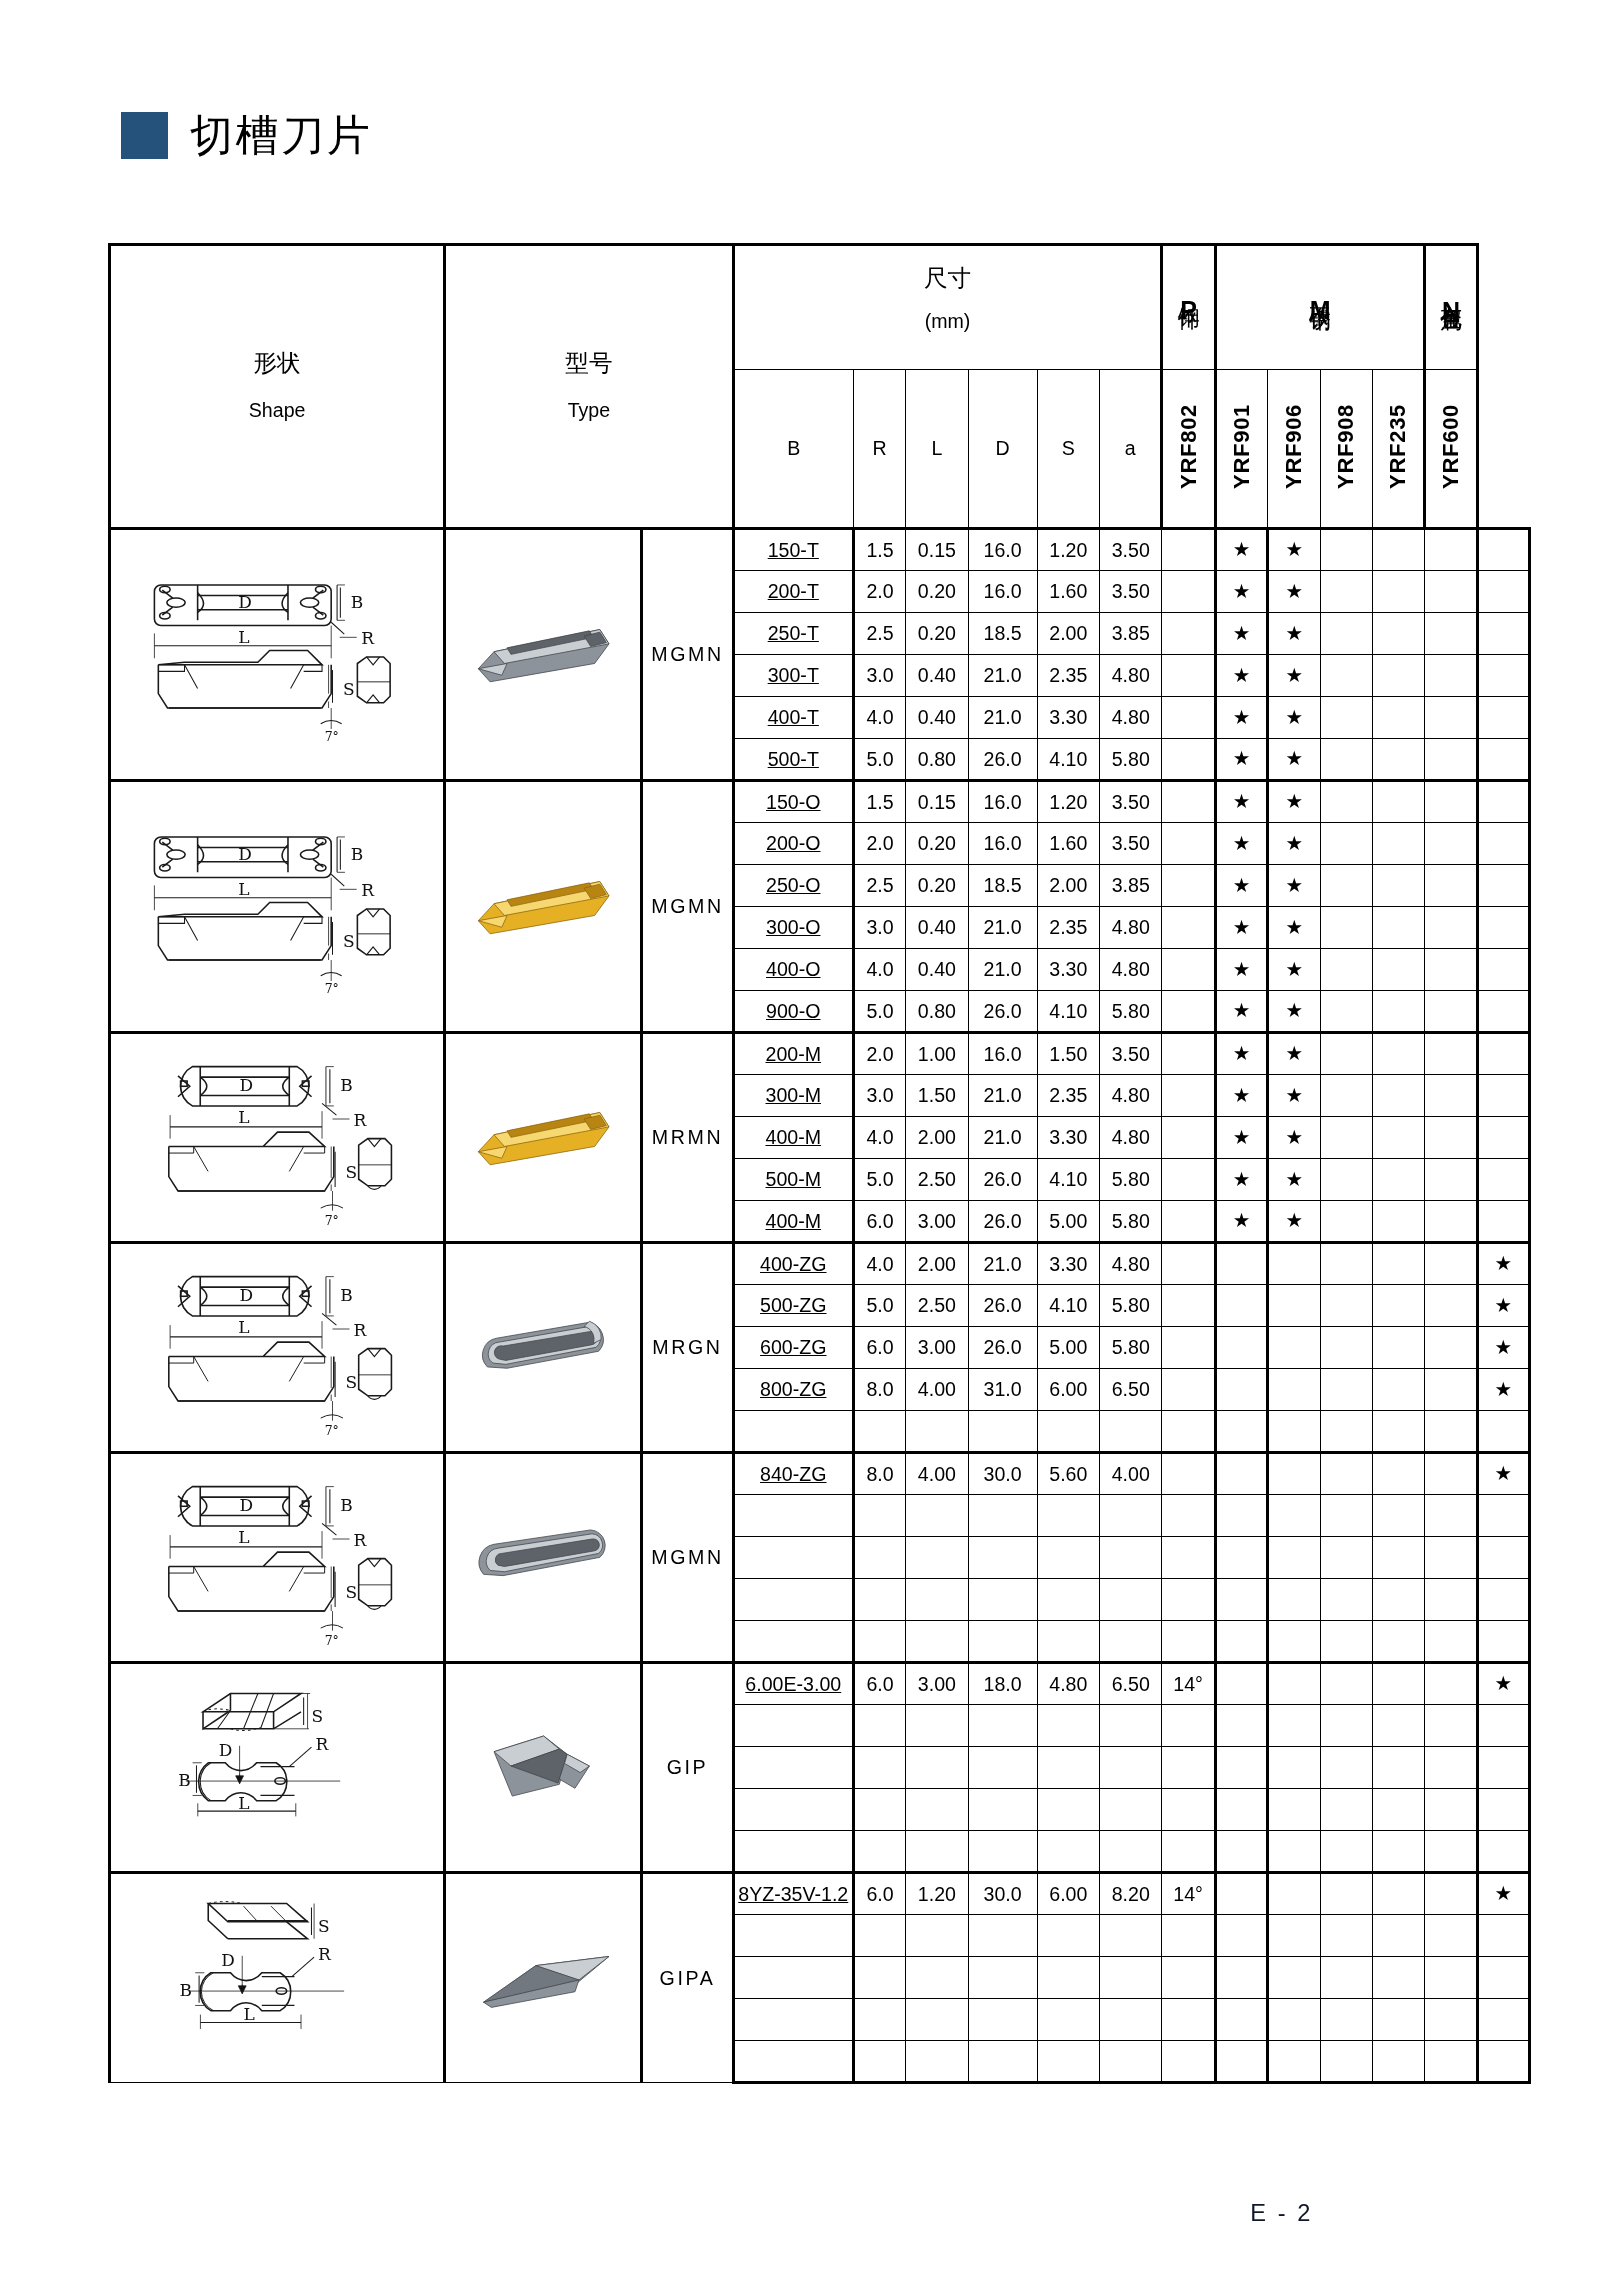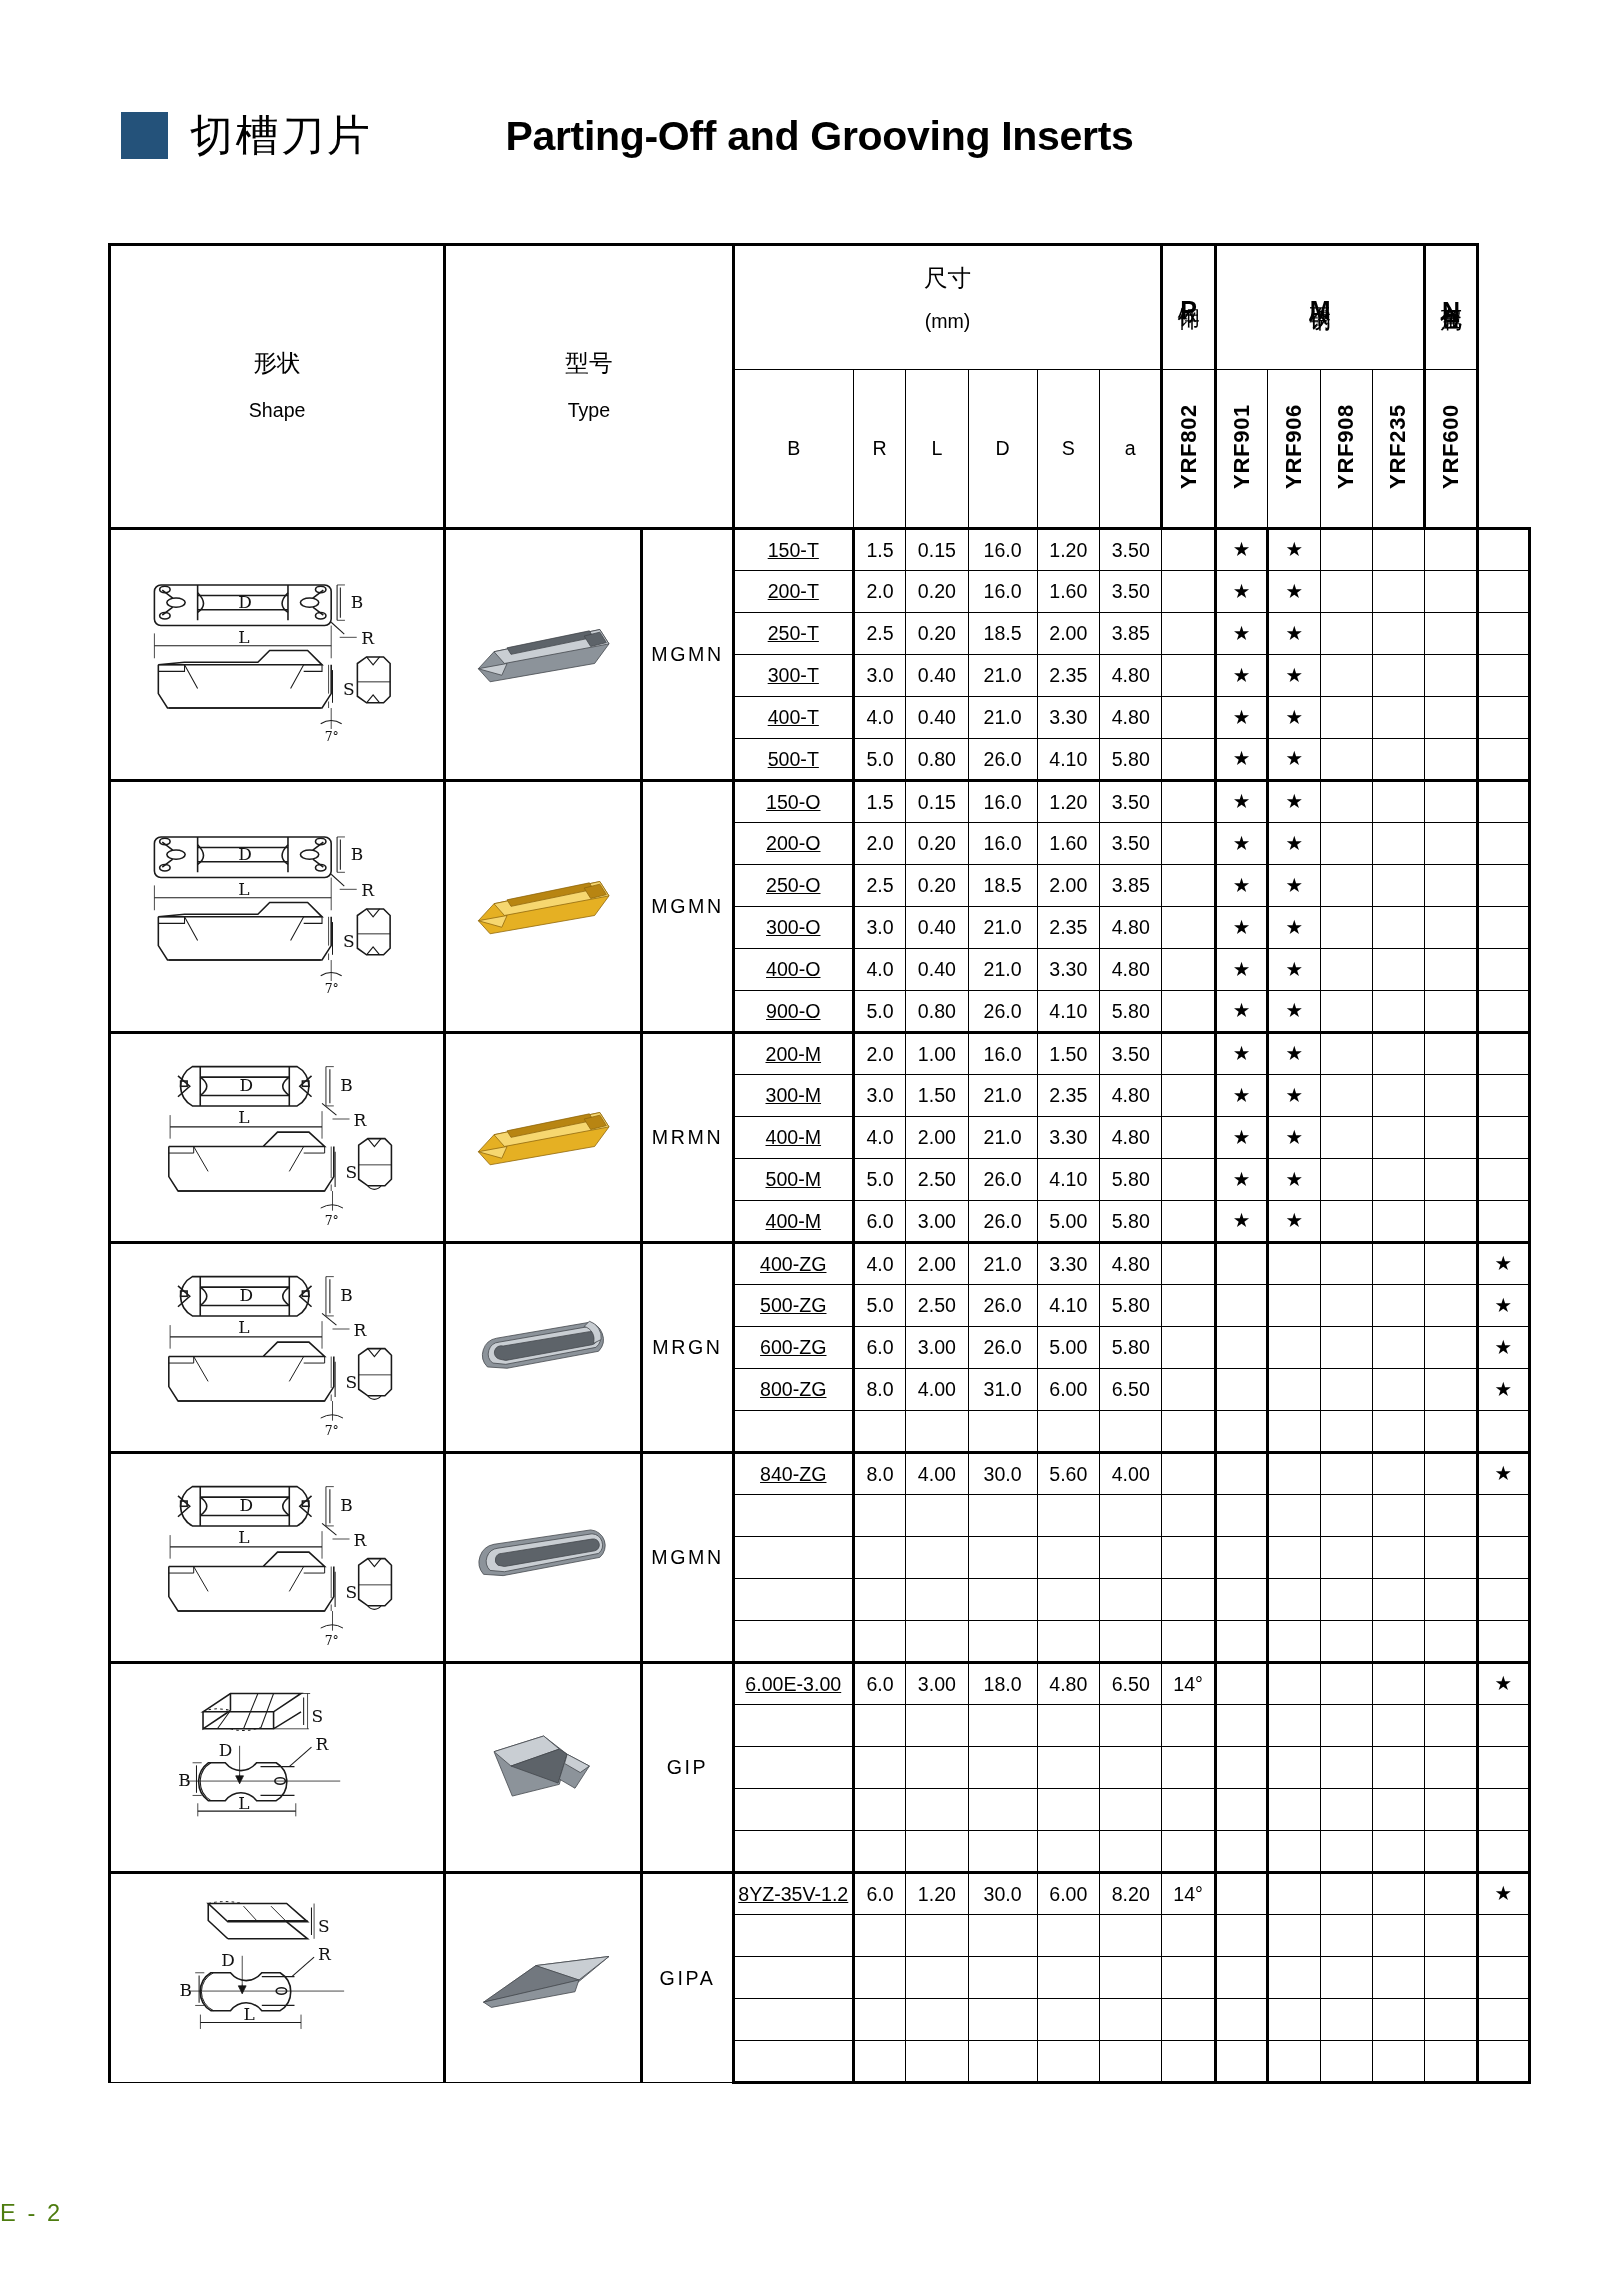--- a/index.html
+++ b/index.html
@@ -61,32 +61,31 @@
   .shapebox svg{display:block;margin:0 auto;}
 
   
   .photo{position:relative;width:100%;height:100%;display:flex;align-items:center;justify-content:center;}
 
   
   .legend{position:absolute;left:108px;top:2061px;width:1423px;
           display:flex;justify-content:center;gap:98px;font-size:22px;
           font-family:"DejaVu Serif","Liberation Serif",serif;}
   .legend span.sym{font-size:23.6px;margin-right:9.2px;}
-  .pagenum{position:absolute;left:0;top:2200px;width:1313px;text-align:left;
-           font-size:23.6px;letter-spacing:2.6px;color:#4d7c0f;}
+  .pagenum{position:absolute;left:0;top:2200px;width:1313px;text-align:right;
+           font-size:23.6px;letter-spacing:2.6px;color:#0f172a;}
 </style>
 </head>
 <body>
 
 <div class="page">
 
   <div class="header">
     <div class="hdr-sq"></div>
     <div class="hdr-cn">切槽刀片</div>
-    <div class="hdr-en">Parting-Off and Grooving Inserts</div>
   </div>
 
   <table class="tbl">
     <colgroup>
       <col style="width:301px">
         <col style="width:177px">
         <col style="width:82px">
       <col style="width:108px">
         <col style="width:47px">
         <col style="width:56px">

